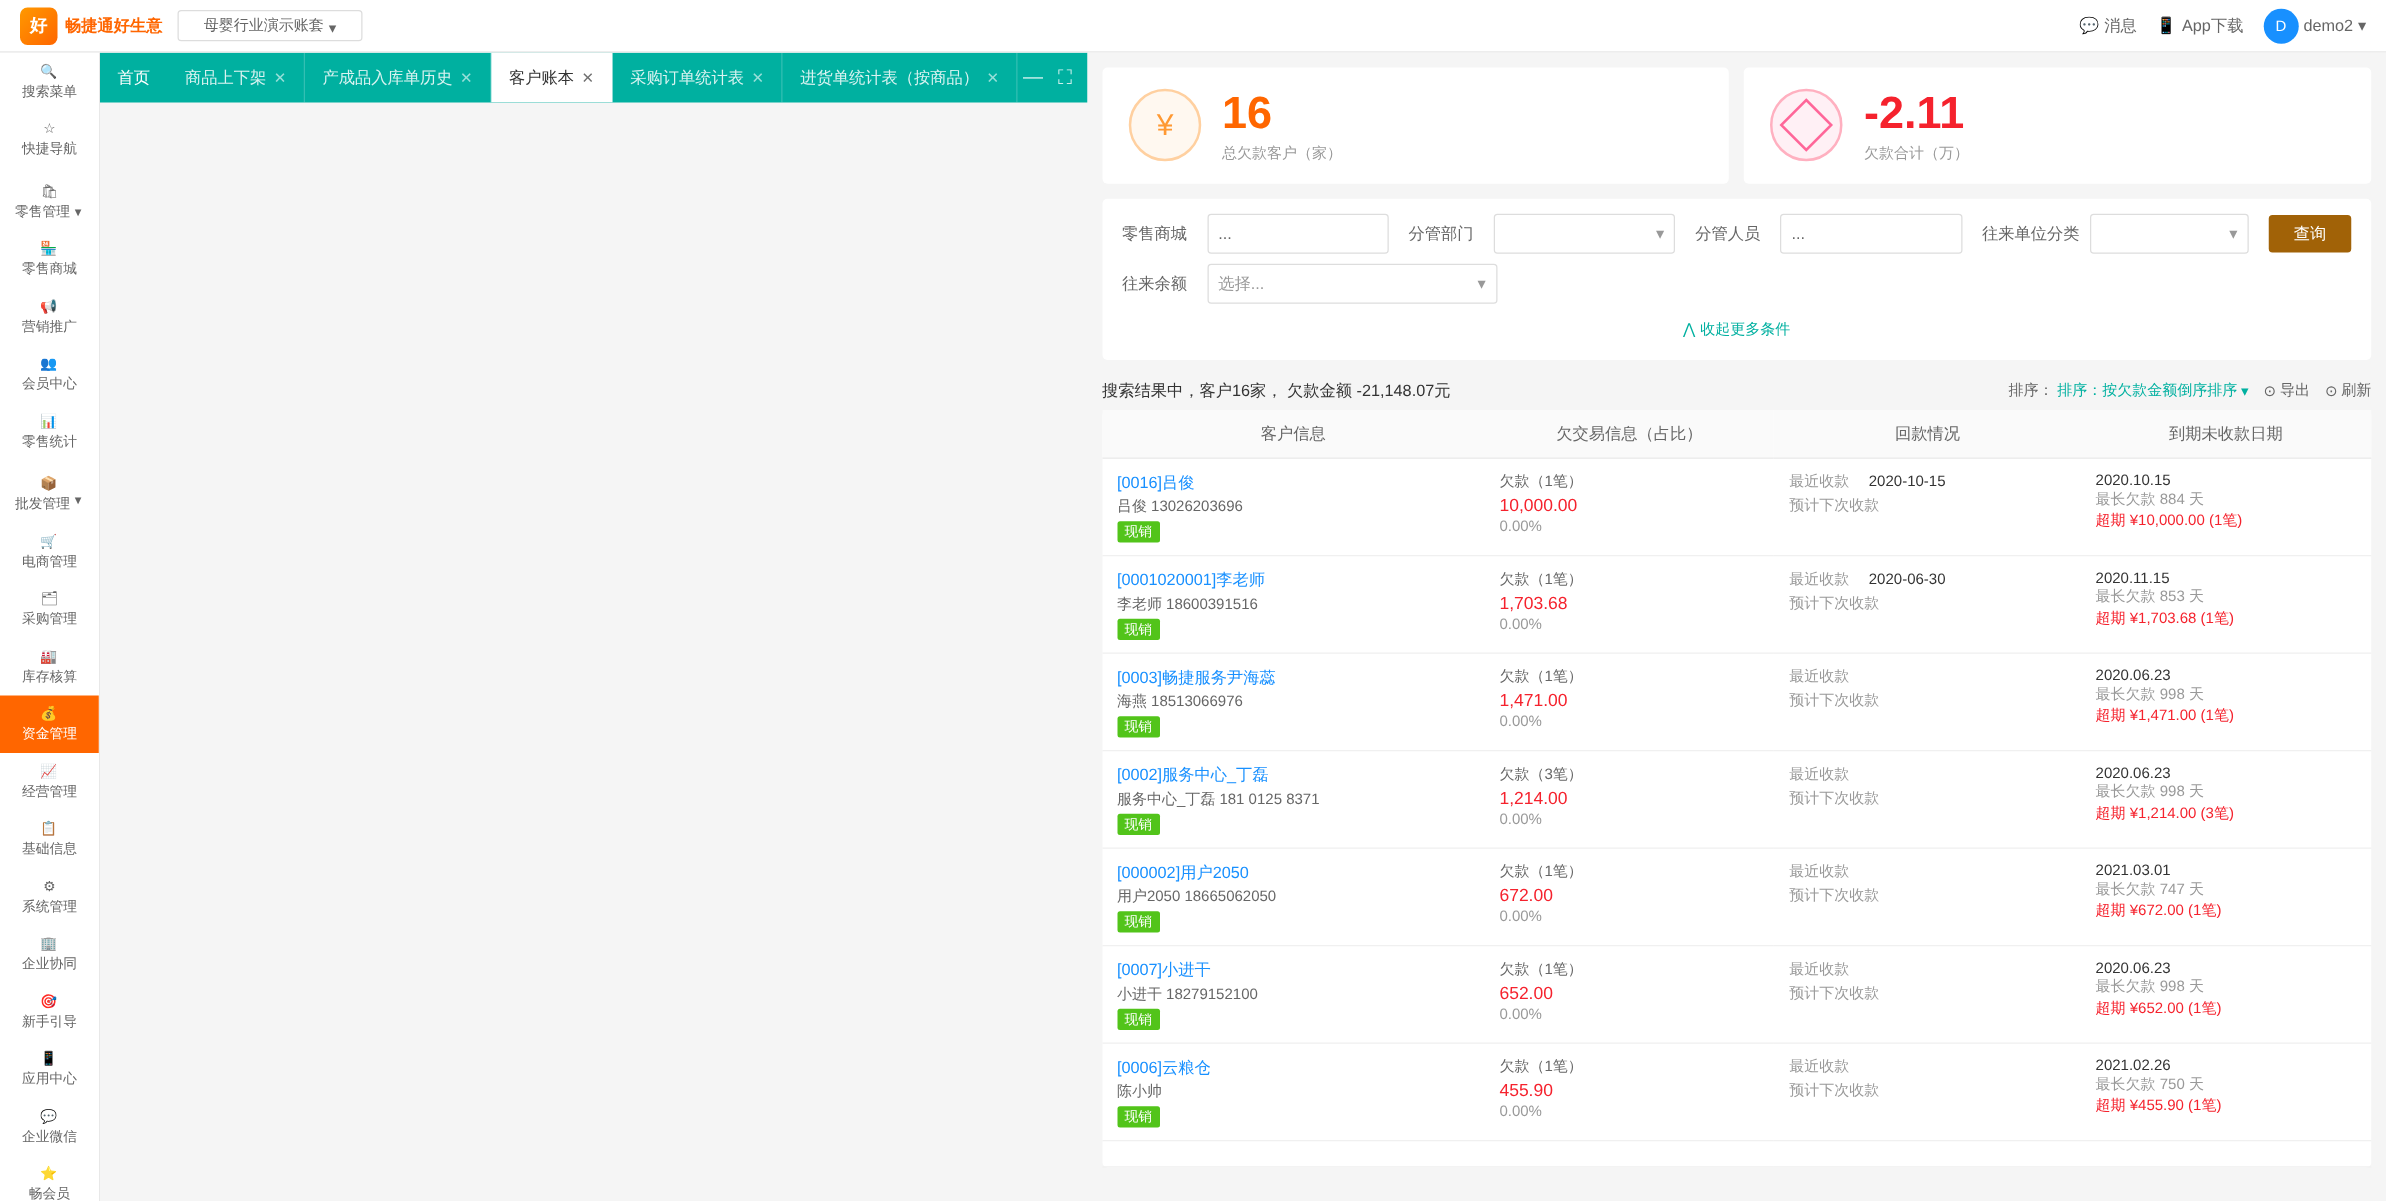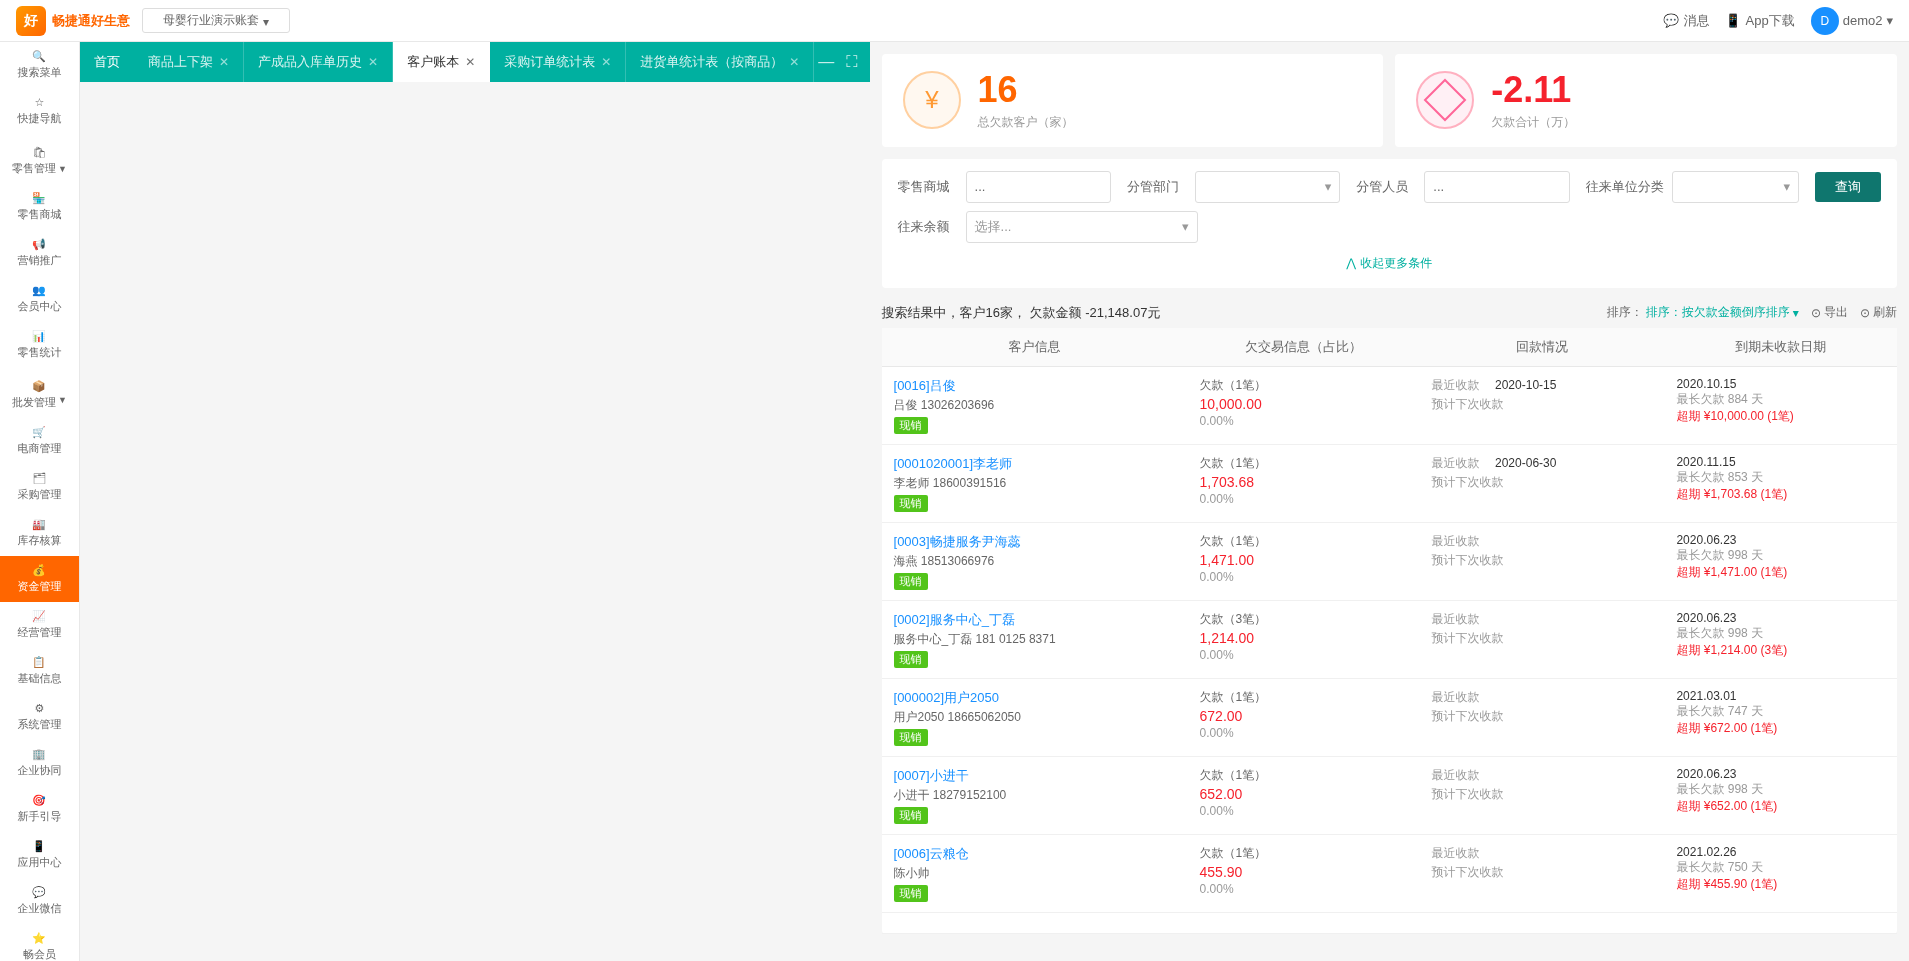--- a/index.html
+++ b/index.html
@@ -82,21 +82,21 @@
     .stat-label { font-size: 12px; color: #999; margin-top: 4px; }
     .stat-card-actions { margin-left: auto; display: flex; align-items: center; gap: 8px; font-size: 12px; color: #666; }
 
     
     .filter-panel { background: #fff; border-radius: 4px; padding: 12px 16px; margin-bottom: 8px; }
     .filter-row { display: flex; gap: 16px; align-items: center; margin-bottom: 8px; }
     .filter-item { display: flex; align-items: center; gap: 8px; flex: 1; }
     .filter-label { color: #666; font-size: 13px; white-space: nowrap; min-width: 60px; }
     .filter-input { flex: 1; height: 32px; border: 1px solid #ddd; border-radius: 3px; padding: 0 8px; font-size: 13px; display: flex; align-items: center; color: #666; cursor: pointer; position: relative; justify-content: space-between; }
     .filter-select { flex: 1; height: 32px; border: 1px solid #ddd; border-radius: 3px; padding: 0 8px; font-size: 13px; display: flex; align-items: center; justify-content: space-between; color: #999; cursor: pointer; background: #fff; }
-    .filter-btn-search { background: #0f766e; color: #fff; border: none; border-radius: 3px; padding: 6px 20px; font-size: 13px; cursor: pointer; }
+    .filter-btn-search { background: #a16207; color: #fff; border: none; border-radius: 3px; padding: 6px 20px; font-size: 13px; cursor: pointer; }
     .collapse-row { text-align: center; padding: 4px 0; color: #00b0a0; font-size: 12px; cursor: pointer; display: flex; align-items: center; justify-content: center; gap: 4px; }
 
     
     .results-bar { display: flex; align-items: center; justify-content: space-between; padding: 8px 0 6px 0; font-size: 13px; color: #333; }
     .results-actions { display: flex; align-items: center; gap: 12px; font-size: 12px; color: #666; }
     .sort-item { display: flex; align-items: center; gap: 3px; cursor: pointer; }
 
     
     .data-table { background: #fff; border-radius: 4px; width: 100%; border-collapse: collapse; }
     .data-table th { background: #fafafa; padding: 10px 12px; text-align: center; font-weight: 500; color: #666; font-size: 13px; border-bottom: 1px solid #e8e8e8; }

